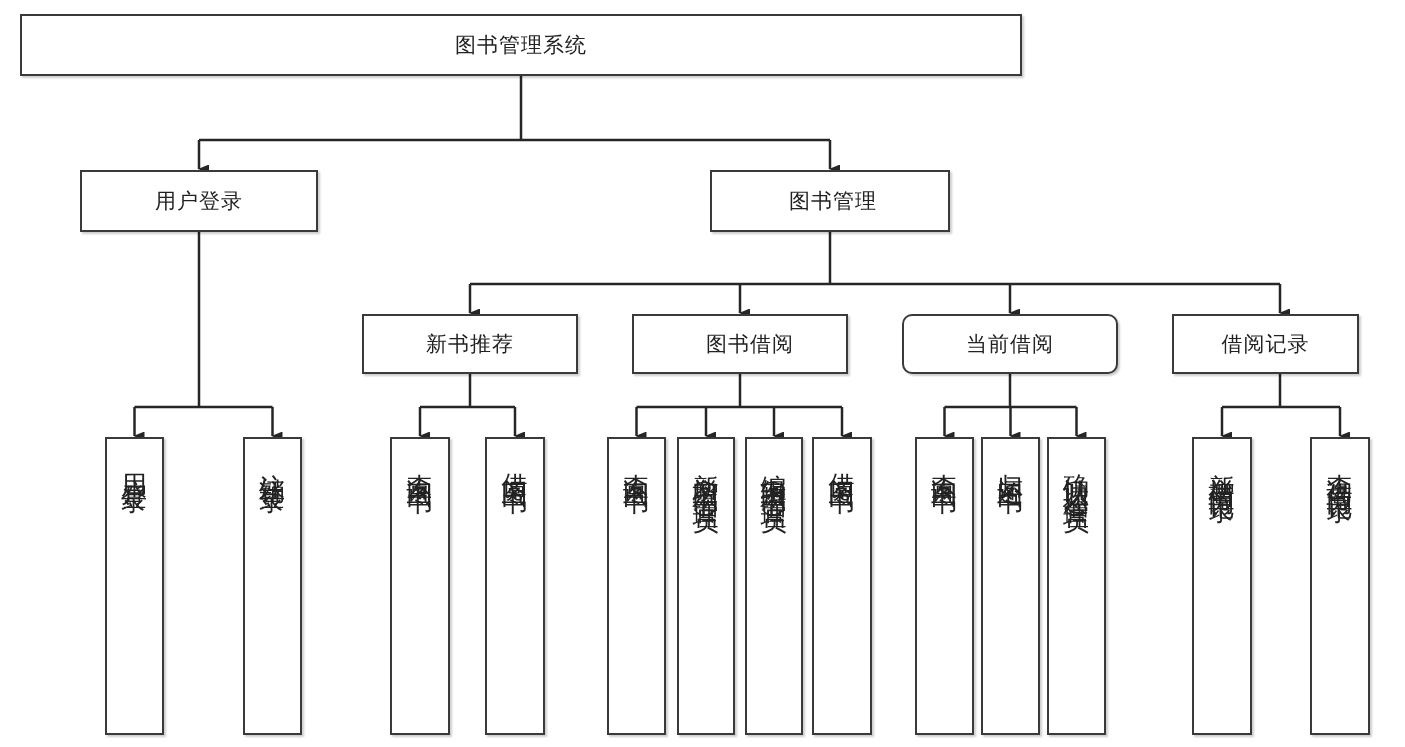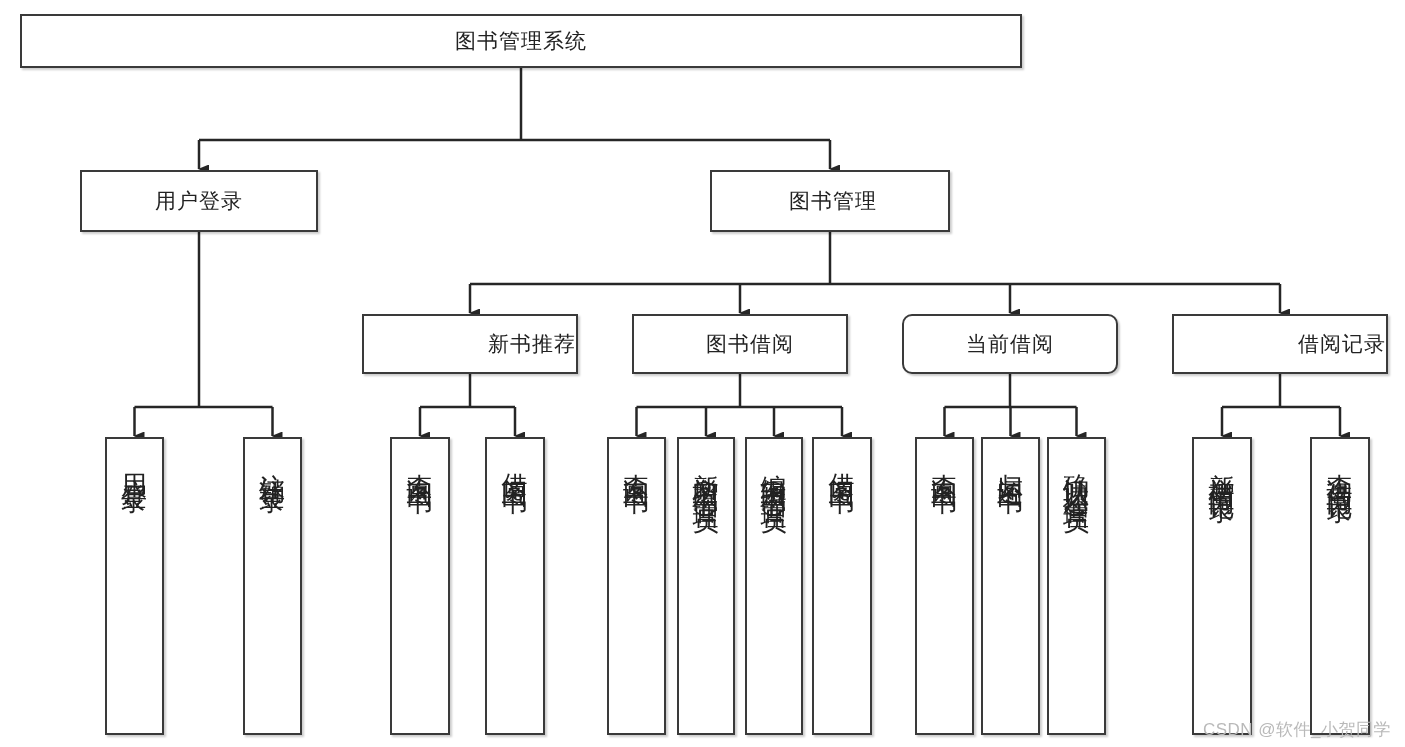--- a/index.html
+++ b/index.html
@@ -107,39 +107,39 @@
         <line x1="1010.5" y1="407" x2="1010.5" y2="436" stroke="#262626" stroke-width="2.5" marker-end="url(#arrowhead)"></line>
         <line x1="1076.5" y1="407" x2="1076.5" y2="436" stroke="#262626" stroke-width="2.5" marker-end="url(#arrowhead)"></line>
         <line x1="1280" y1="374" x2="1280" y2="407" stroke="#262626" stroke-width="2.5"></line>
         <line x1="1222" y1="407" x2="1340" y2="407" stroke="#262626" stroke-width="2.5"></line>
         <line x1="1222" y1="407" x2="1222" y2="436" stroke="#262626" stroke-width="2.5" marker-end="url(#arrowhead)"></line>
         <line x1="1340" y1="407" x2="1340" y2="436" stroke="#262626" stroke-width="2.5" marker-end="url(#arrowhead)"></line>
       </g>
   </svg>
 
   <div id="node-layer">
-      <div class="node" style="left: 20px; top: 14px; width: 1002px; height: 54px;">
+      <div class="node" style="left: 20px; top: 14px; width: 1002px; height: 62px;">
         <span class="label-h">图书管理系统</span>
       </div>
       <div class="node" style="left: 80px; top: 170px; width: 238px; height: 62px;">
         <span class="label-h">用户登录</span>
       </div>
       <div class="node" style="left: 710px; top: 170px; width: 240px; height: 62px; padding-left: 6px;">
         <span class="label-h">图书管理</span>
       </div>
-      <div class="node" style="left: 362px; top: 314px; width: 216px; height: 60px; justify-content: flex-end;">
+      <div class="node" style="left: 362px; top: 314px; width: 216px; height: 60px;">
         <span class="label-h">新书推荐</span>
       </div>
       <div class="node" style="left: 632px; top: 314px; width: 216px; height: 60px; padding-left: 20px;">
         <span class="label-h">图书借阅</span>
       </div>
       <div class="node" style="left: 902px; top: 314px; width: 216px; height: 60px; border-radius: 10px;">
         <span class="label-h">当前借阅</span>
       </div>
-      <div class="node" style="left: 1172px; top: 314px; width: 216px; height: 60px; justify-content: flex-end;">
+      <div class="node" style="left: 1172px; top: 314px; width: 187px; height: 60px;">
         <span class="label-h">借阅记录</span>
       </div>
       <div class="node vertical" style="left: 105px; top: 437px; width: 59px; height: 298px;">
         <span class="label-v">用户登录</span>
       </div>
       <div class="node vertical" style="left: 243px; top: 437px; width: 59px; height: 298px;">
         <span class="label-v">注销登录</span>
       </div>
       <div class="node vertical" style="left: 390px; top: 437px; width: 60px; height: 298px;">
         <span class="label-v">查询图书</span>
@@ -169,14 +169,13 @@
         <span class="label-v">确认归还（管理员）</span>
       </div>
       <div class="node vertical" style="left: 1192px; top: 437px; width: 60px; height: 298px;">
         <span class="label-v">新增借阅记录</span>
       </div>
       <div class="node vertical" style="left: 1310px; top: 437px; width: 60px; height: 298px;">
         <span class="label-v">查询借阅记录</span>
       </div>
     </div>
 
-  <div class="watermark">CSDN @软件_小贺同学</div>
 </div>
 
 </body></html>

